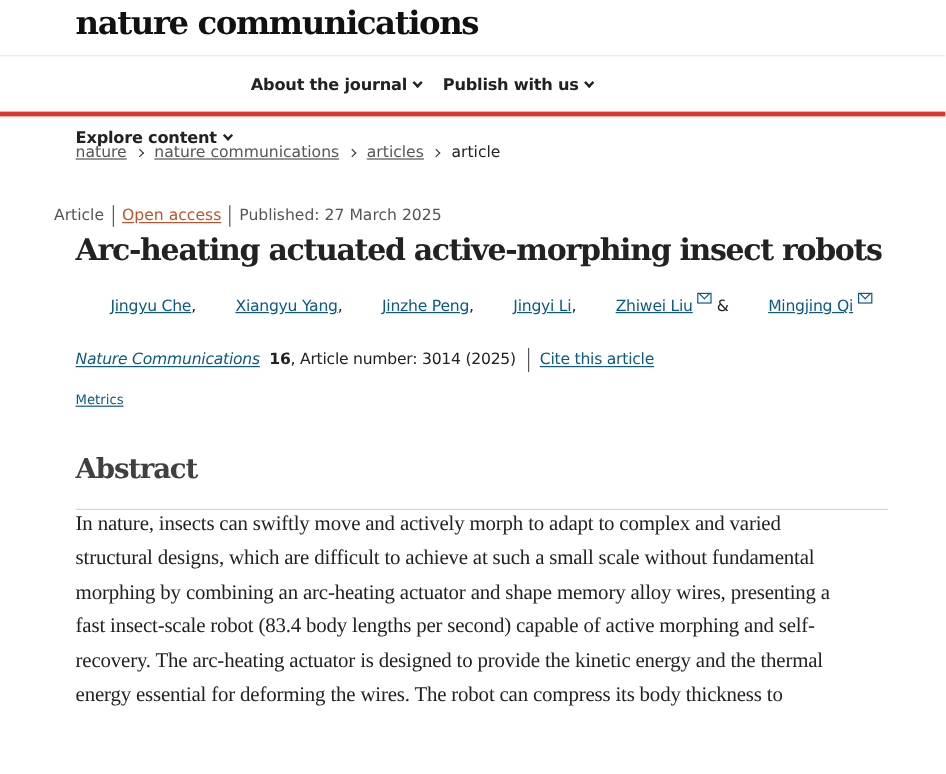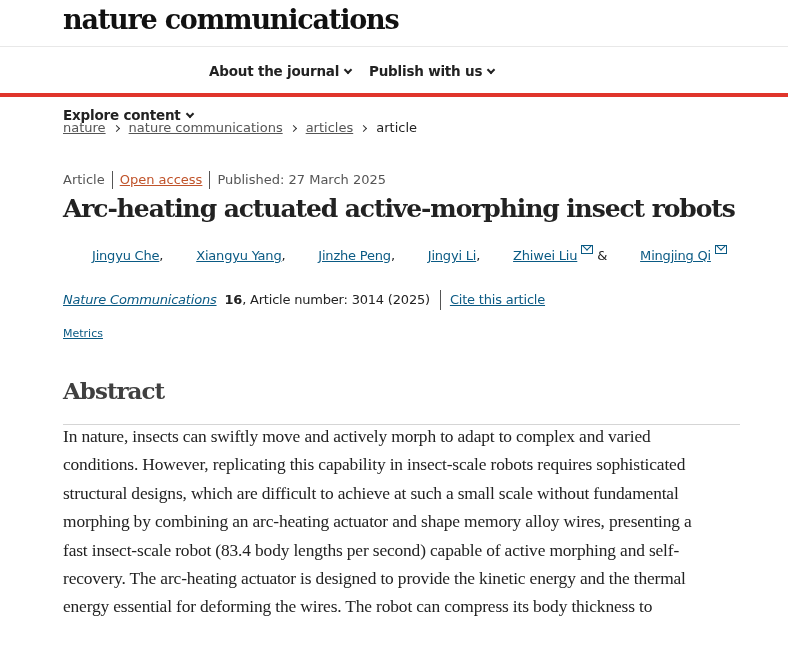--- a/index.html
+++ b/index.html
@@ -10,21 +10,21 @@
   .logo { position: absolute; left: 63px; top: 4px; font-family: "DejaVu Serif", serif; font-weight: bold; font-size: 27px; letter-spacing: -1.2px; color: #111; }
 
   .nav { height: 50px; position: relative; border-bottom: 4px solid #e0352b; }
   .nav-item { position: absolute; top: 16px; font-family: "DejaVu Sans", sans-serif; font-weight: bold; font-size: 13.5px; color: #222; cursor: pointer; white-space: nowrap; letter-spacing: -0.2px; }
   .nav-item .chev { display: inline-block; width: 6px; height: 6px; border-right: 2px solid #222; border-bottom: 2px solid #222; transform: rotate(45deg); margin-left: 6px; position: relative; top: -3px; }
 
   .breadcrumb { position: absolute; top: 120px; left: 63px; font-family: "DejaVu Sans", sans-serif; font-size: 13px; color: #222; white-space: nowrap; }
   .breadcrumb a { color: #555; text-decoration: underline; }
   .breadcrumb .sep { display: inline-block; width: 5px; height: 5px; border-right: 1.5px solid #333; border-top: 1.5px solid #333; transform: rotate(45deg); margin: 0 10px 1px 8px; }
 
-  .meta { position: absolute; top: 171px; left: 63px; font-family: "DejaVu Sans", sans-serif; font-size: 13px; color: #555; white-space: nowrap; }
+  .meta { position: absolute; top: 171px; left: 45px; font-family: "DejaVu Sans", sans-serif; font-size: 13px; color: #555; white-space: nowrap; }
   .meta .div { display: inline-block; width: 1px; height: 18px; background: #555; vertical-align: middle; margin: 0 7px; }
   .meta a { color: #c0532a; text-decoration: underline; }
 
   .title { position: absolute; top: 194px; left: 63px; font-family: "DejaVu Serif", serif; font-weight: bold; font-size: 25px; letter-spacing: -1.1px; color: #222; white-space: nowrap; }
 
   .authors { position: absolute; top: 248px; left: 63px; font-family: "DejaVu Sans", sans-serif; font-size: 13px; color: #222; white-space: nowrap; letter-spacing: -0.2px; }
   .authors a { color: #0a5a84; text-decoration: underline; margin-left: 29px; }
   .mail { display: inline-block; width: 12px; height: 9px; border: 1.3px solid #0a5a84; position: relative; top: -6px; margin-left: 4px; overflow: hidden; }
   .mail::before { content: ""; position: absolute; left: 1px; top: -5px; width: 7px; height: 7px; border-right: 1.3px solid #0a5a84; border-bottom: 1.3px solid #0a5a84; transform: rotate(45deg); }
 
@@ -76,19 +76,18 @@
 <div class="citation">
   <a class="journal">Nature Communications</a>&nbsp;&nbsp;<b>16</b><span>, Article number: 3014 (2025)</span><span class="div"></span><a>Cite this article</a>
 </div>
 
 <a class="metrics">Metrics</a>
 
 <h2 class="abstract-heading">Abstract</h2>
 
 <div class="abstract-text">
   <span class="line">In nature, insects can swiftly move and actively morph to adapt to complex and varied</span>
-  <span class="line">conditions. However, replicating this capability in insect-scale robots requires sophisticated</span>
   <span class="line">structural designs, which are difficult to achieve at such a small scale without fundamental</span>
   <span class="line">morphing by combining an arc-heating actuator and shape memory alloy wires, presenting a</span>
   <span class="line">fast insect-scale robot (83.4 body lengths per second) capable of active morphing and self-</span>
   <span class="line">recovery. The arc-heating actuator is designed to provide the kinetic energy and the thermal</span>
   <span class="line">energy essential for deforming the wires. The robot can compress its body thickness to</span>
 </div>
 
 </body></html>

